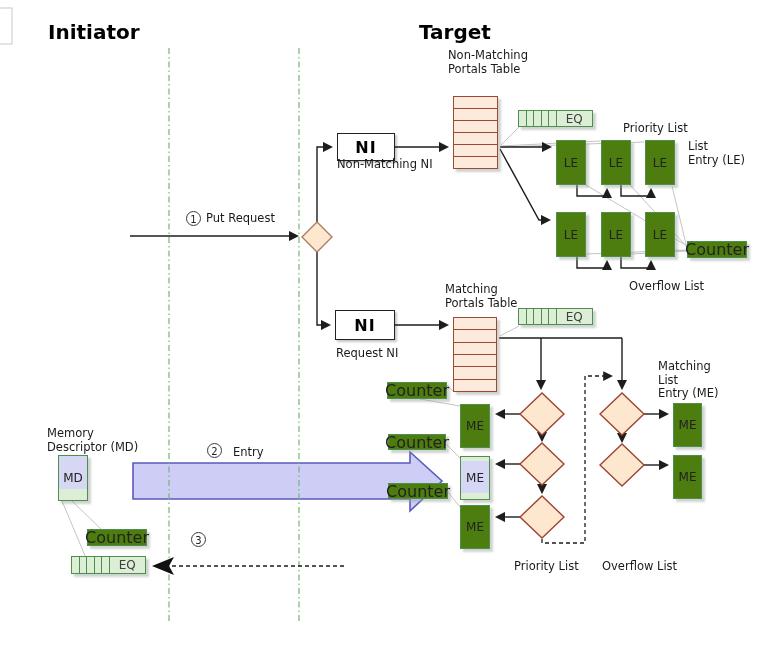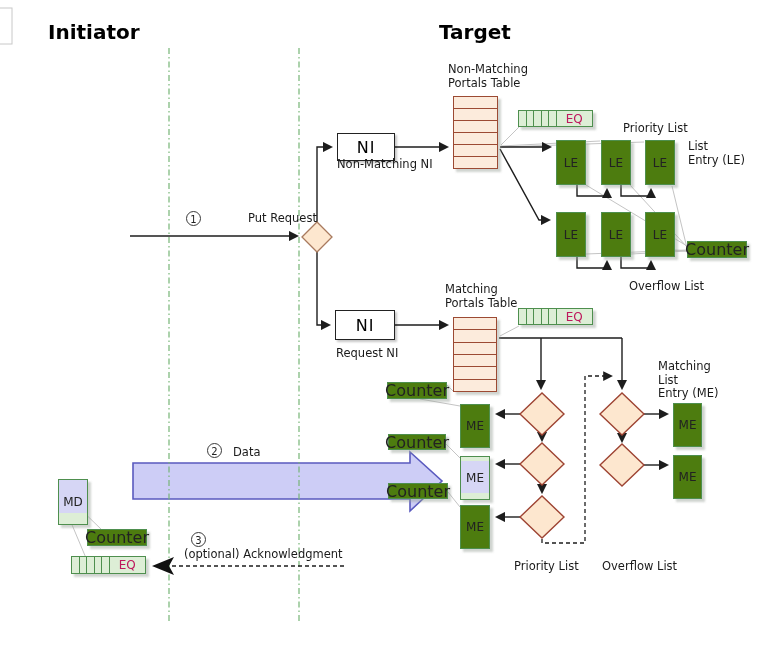--- a/index.html
+++ b/index.html
@@ -8,30 +8,30 @@
   .stage svg{position:absolute;left:0;top:0;}
   .abs{position:absolute;}
   .title{font-size:20px;font-weight:bold;color:#000;}
   .lbl{font-size:11.5px;line-height:1.18;white-space:pre-line;color:#1a1a1a;}
   .gbox{position:absolute;background:#4d7c0f;border:1.5px solid #4e8f4e;
         box-shadow:3px 3px 2px rgba(150,160,150,.45);box-sizing:border-box;
         display:flex;align-items:center;justify-content:center;font-size:12px;color:#222;}
   .pill{font-size:16px;}
   .nibox{position:absolute;background:#fff;border:1.6px solid #222;box-sizing:border-box;
          box-shadow:2px 2px 2px rgba(0,0,0,.22);display:flex;align-items:center;justify-content:center;
-         font-weight:normal;font-size:16px;letter-spacing:1px;color:#000;}
+         font-weight:bold;font-size:16px;letter-spacing:1px;color:#000;}
   .ptable{position:absolute;background:#fcebdc;border:1.5px solid #9c4a33;box-sizing:border-box;
           box-shadow:3px 3px 2px rgba(150,160,150,.45);display:flex;flex-direction:column;}
   .ptable .row{flex:1;border-bottom:1.5px solid #9c4a33;}
   .ptable .row:last-child{border-bottom:none;}
   .eqbox{position:absolute;background:#ddeed6;border:1.5px solid #4e8f4e;box-sizing:border-box;
          box-shadow:3px 3px 2px rgba(150,160,150,.45);display:flex;align-items:stretch;}
   .eqcell{width:6.5px;border-right:1.5px solid #4e8f4e;}
-  .eqlabel{flex:1;display:flex;align-items:center;justify-content:center;font-size:12px;color:#be185d;}
-  .mdbox{background:linear-gradient(to bottom,#d6d6f5 0%,#d6d6f5 74%,#ddeed6 74%,#ddeed6 100%);margin-top:24px;}
+  .eqlabel{flex:1;display:flex;align-items:center;justify-content:center;font-size:12px;color:#404040;}
+  .mdbox{background:linear-gradient(to bottom,#d6d6f5 0%,#d6d6f5 74%,#ddeed6 74%,#ddeed6 100%);}
   .mebox-hi{background:linear-gradient(to bottom,#ddeed6 0%,#ddeed6 9%,#d6d6f5 9%,#d6d6f5 86%,#ddeed6 86%,#ddeed6 100%);}
   .stepnum{position:absolute;width:15px;height:15px;border:1.1px solid #3a3a3a;border-radius:50%;
            font-size:10px;line-height:15px;text-align:center;box-sizing:border-box;color:#222;background:#fff;}
 </style>
 </head>
 <body>
 
 <div class="stage">
 
   <svg width="768" height="658" viewBox="0 0 768 658">
@@ -104,39 +104,38 @@
     <g fill="#fde7cf" stroke="#9e4433" stroke-width="1.4">
       <polygon points="520,414 542,393 564,414 542,435"></polygon>
       <polygon points="520,464 542,443 564,464 542,485"></polygon>
       <polygon points="520,517 542,496 564,517 542,538"></polygon>
       <polygon points="600,414 622,393 644,414 622,435"></polygon>
       <polygon points="600,465 622,444 644,465 622,486"></polygon>
     </g>
   </svg>
 
   <div class="abs title" style="left:48px;top:20px;">Initiator</div>
-  <div class="abs title" style="left:419px;top:20px;margin-left:20px;">Target</div>
+  <div class="abs title" style="left:419px;top:20px;">Target</div>
 
   <span class="stepnum" style="left:186px;top:211px;">1</span>
-  <div class="abs lbl" style="left:206px;top:212px;margin-left:42px;">Put Request</div>
+  <div class="abs lbl" style="left:206px;top:212px;">Put Request</div>
   <span class="stepnum" style="left:207px;top:443px;">2</span>
-  <div class="abs lbl" style="left:233px;top:446px;">Data</div>
+  <div class="abs lbl" style="left:233px;top:446px;">Entry</div>
   <span class="stepnum" style="left:191px;top:532px;">3</span>
-  <div class="abs lbl" style="left:184px;top:548px;">(optional) Acknowledgment</div>
 
   <div class="nibox" style="left:337px;top:133px;width:58px;height:28px;">
     <span>NI</span>
   </div>
   <div class="abs lbl" style="left:337px;top:158px;">Non-Matching NI</div>
   <div class="nibox" style="left:335px;top:310px;width:60px;height:30px;">
     <span>NI</span>
   </div>
   <div class="abs lbl" style="left:336px;top:347px;">Request NI</div>
 
-  <div class="abs lbl" style="left:448px;top:63px;">Non-Matching
+  <div class="abs lbl" style="left:448px;top:49px;">Non-Matching
 Portals Table</div>
   <div class="ptable" style="left:453px;top:96px;width:45px;height:73px;">
     <div class="row"></div>
       <div class="row"></div>
     <div class="row"></div>
       <div class="row"></div>
     <div class="row"></div>
       <div class="row"></div>
   </div>
   <div class="abs lbl" style="left:445px;top:283px;">Matching
@@ -228,20 +227,22 @@
   <div class="gbox" style="left:673px;top:403px;width:29px;height:44px;">
       <span>ME</span>
     </div>
   <div class="gbox" style="left:673px;top:455px;width:29px;height:44px;">
       <span>ME</span>
     </div>
 
   <div class="abs lbl" style="left:514px;top:560px;">Priority List</div>
   <div class="abs lbl" style="left:602px;top:560px;">Overflow List</div>
 
+  <div class="abs lbl" style="left:47px;top:427px;">Memory
+Descriptor (MD)</div>
   <div class="gbox mdbox" style="left:58px;top:455px;width:30px;height:46px;">
       <span>MD</span>
     </div>
   <div class="gbox pill" style="left:87px;top:529px;width:60px;height:17px;">
       <span>Counter</span>
     </div>
 
 </div>
 
 </body></html>

